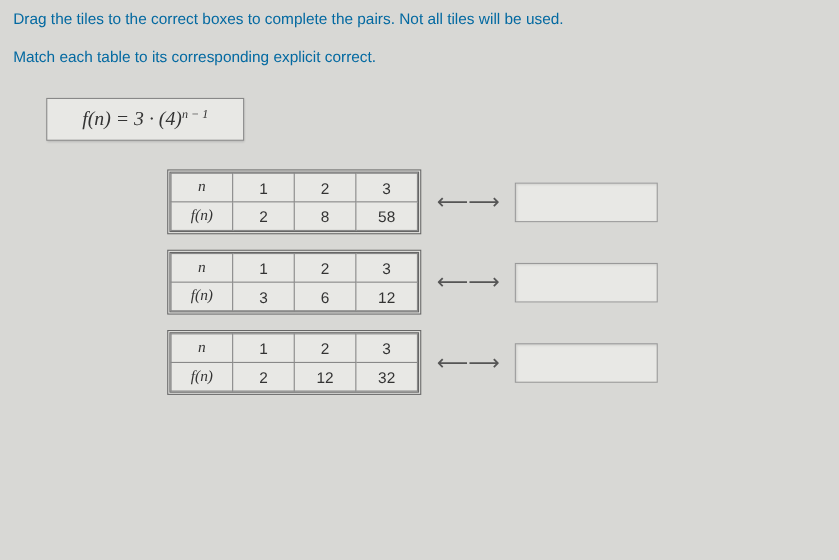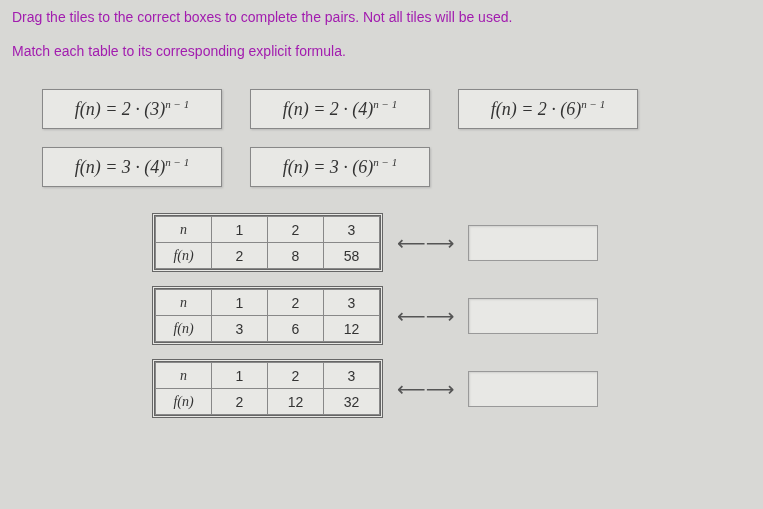--- a/index.html
+++ b/index.html
@@ -1,46 +1,40 @@
 <!DOCTYPE html>
 <html><head>
 <meta charset="utf-8">
 <style>
 *{box-sizing:border-box;margin:0;padding:0}
 body{width:763px;height:509px;background:#d8d8d5;font-family:Arial,sans-serif;color:#333;padding:8px 12px;overflow:hidden}
-.instr{font-size:14px;color:#a21caf;margin-bottom:14px;line-height:1.4}
+.instr{font-size:14px;color:#0369a1;margin-bottom:14px;line-height:1.4}
 .tiles{display:flex;flex-direction:column;gap:18px;margin:28px 0 26px 0}
 .tile-row{display:flex;gap:28px;justify-content:flex-start;padding-left:30px}
 .tile{border:1px solid #888;background:#e8e8e5;padding:8px 14px;min-width:180px;text-align:center;font-family:'Times New Roman',serif;font-size:18px;font-style:italic;cursor:move;box-shadow:1px 1px 2px rgba(0,0,0,.15)}
 .tile sup{font-size:11px;font-style:italic}
 .roman{font-style:normal}
 .pairs{display:flex;flex-direction:column;gap:14px;padding-left:140px}
 .pair{display:flex;align-items:center;gap:14px}
 .tbl{border:3px double #666;background:#e8e8e5}
 .tbl table{border-collapse:collapse}
 .tbl td{border:1px solid #888;width:56px;height:26px;text-align:center;font-size:14px;font-family:Arial,sans-serif}
 .tbl td.hdr{font-style:italic;font-family:'Times New Roman',serif;width:56px}
 .arrow{font-size:20px;color:#555;font-family:Arial}
 .slot{border:1px solid #999;background:#e8e8e5;width:130px;height:36px;box-shadow:inset 1px 1px 2px rgba(0,0,0,.1)}
 </style>
 </head>
 <body>
 
 <div class="instr">Drag the tiles to the correct boxes to complete the pairs. Not all tiles will be used.</div>
-<div class="instr">Match each table to its corresponding explicit formula.</div>
+<div class="instr">Match each table to its corresponding explicit correct.</div>
 
 <div class="tiles">
   <div class="tile-row">
-    <div class="tile"><span>f(n) = 2 · (3)</span><sup class="roman">n − 1</sup></div>
-    <div class="tile"><span>f(n) = 2 · (4)</span><sup class="roman">n − 1</sup></div>
-    <div class="tile"><span>f(n) = 2 · (6)</span><sup class="roman">n − 1</sup></div>
-  </div>
-  <div class="tile-row">
     <div class="tile"><span>f(n) = 3 · (4)</span><sup class="roman">n − 1</sup></div>
-    <div class="tile"><span>f(n) = 3 · (6)</span><sup class="roman">n − 1</sup></div>
   </div>
 </div>
 
 <div class="pairs">
 
   <div class="pair">
     <div class="tbl">
         <table>
       <tbody>
             <tr>

